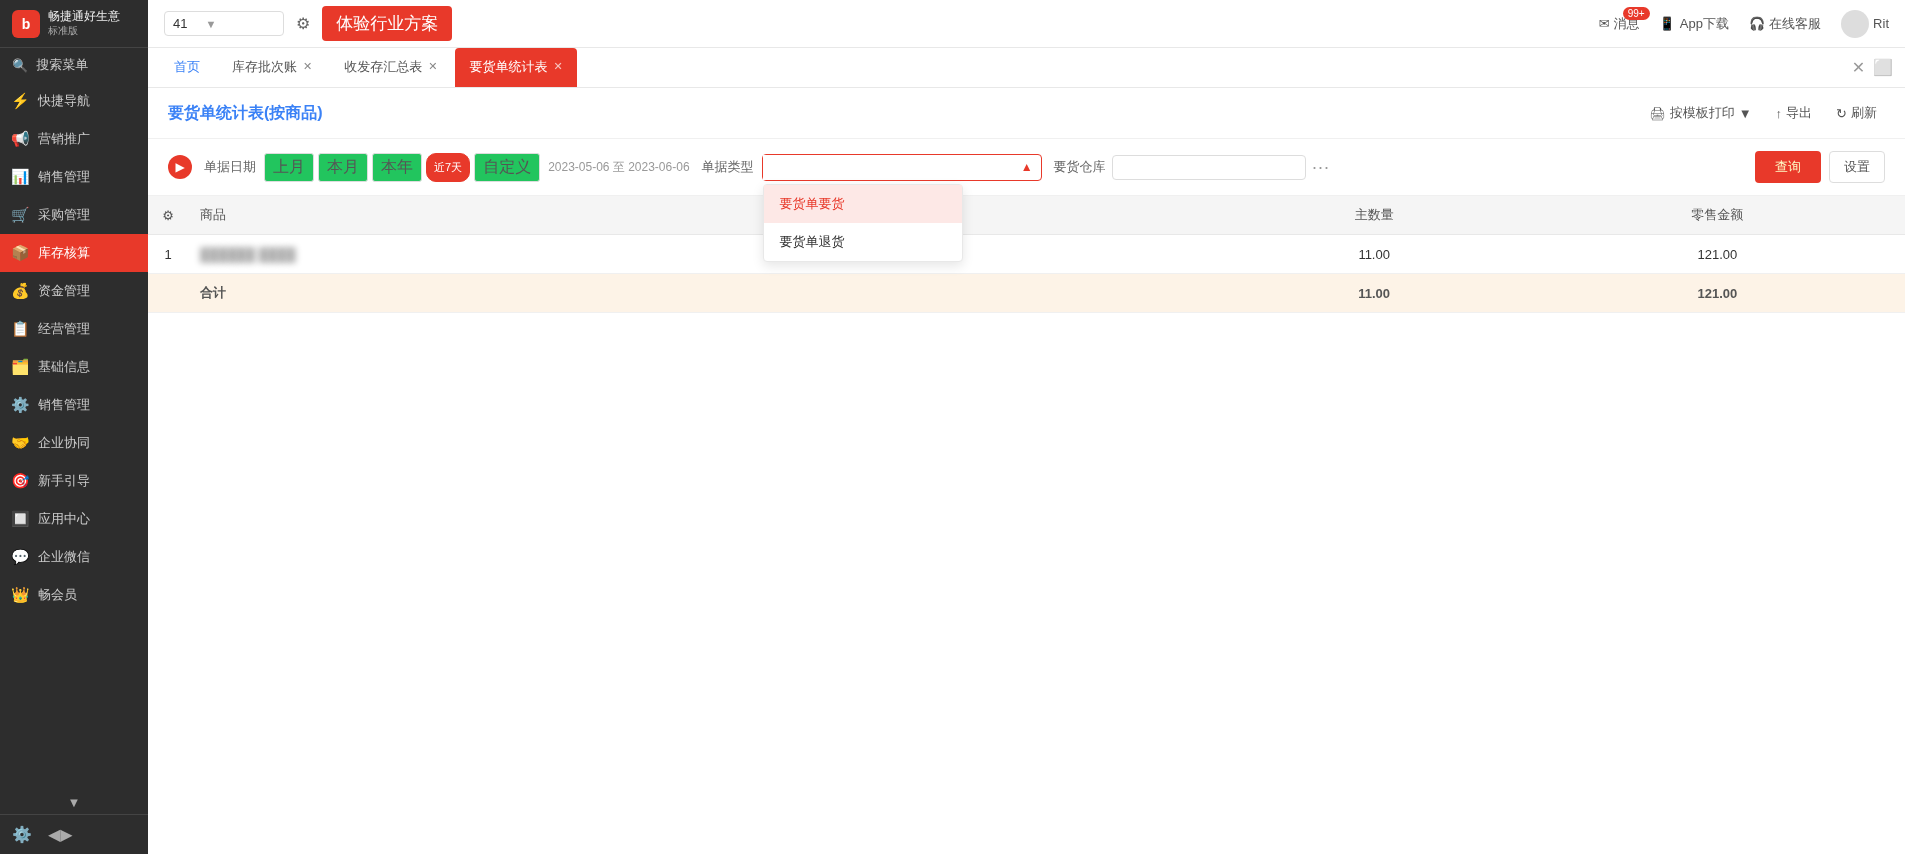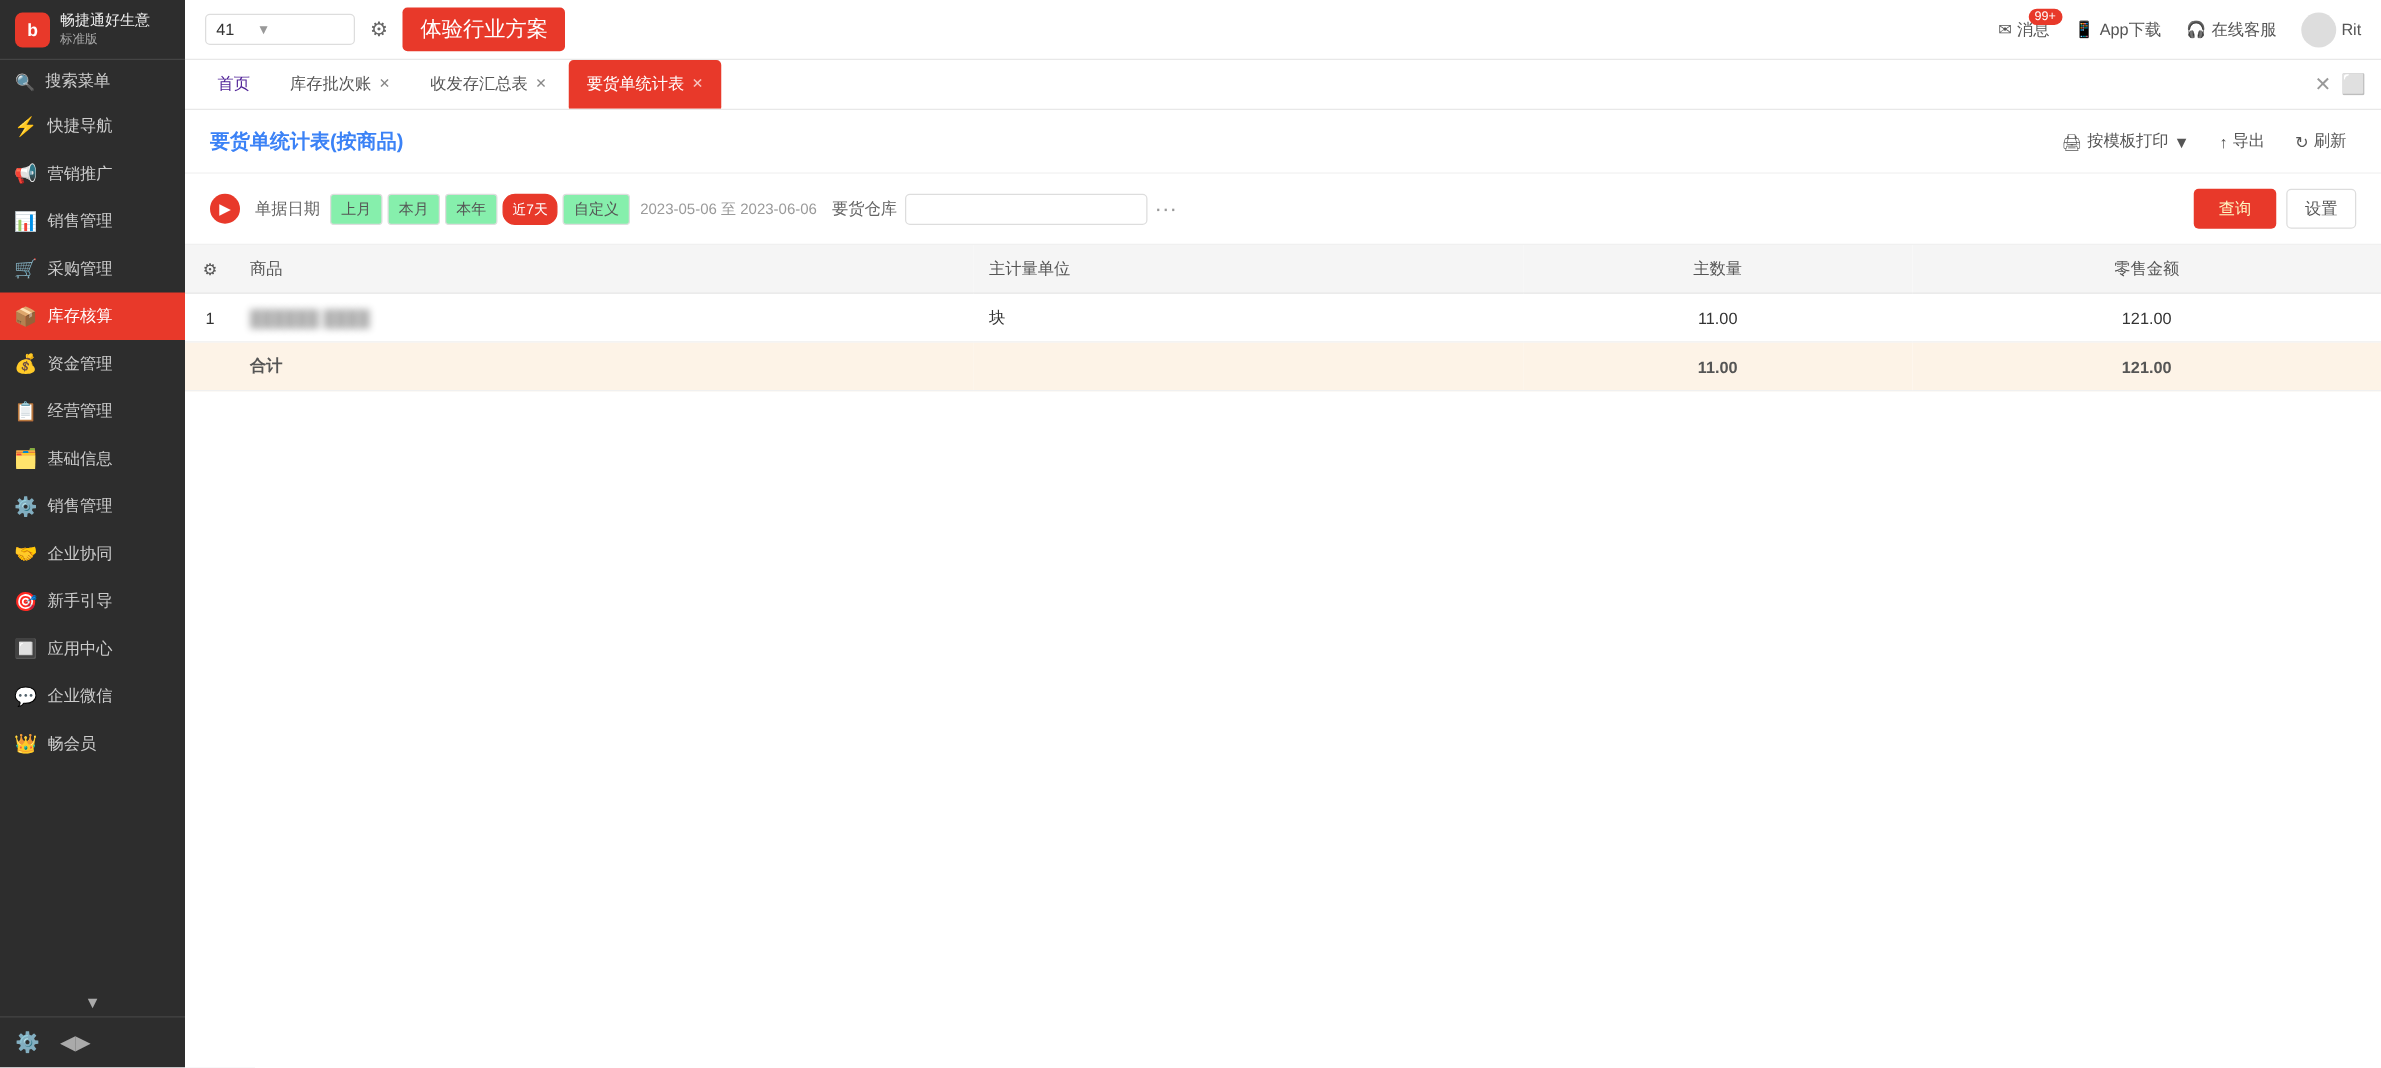--- a/index.html
+++ b/index.html
@@ -91,21 +91,21 @@
       position: relative;
     }
     .tab {
       display: flex; align-items: center; padding: 6px 14px; border-radius: 4px 4px 0 0;
       cursor: pointer; font-size: 13px; color: #555; gap: 6px; height: 100%;
       border-bottom: 2px solid transparent;
     }
     .tab.active { background: #e8392a; color: white; border-bottom: 2px solid #e8392a; }
     .tab .close-btn { font-size: 11px; color: inherit; opacity: 0.7; }
     .tab.active .close-btn { color: white; }
-    .tab-home { color: #4c1d95; }
+    .tab-home { color: #3b82f6; }
     .tabbar-right { margin-left: auto; display: flex; align-items: center; gap: 8px; }
     .tabbar-action { color: #999; cursor: pointer; font-size: 16px; }
 
     
     .page-content { flex: 1; overflow-y: auto; background: #f5f5f5; }
     .page-inner { background: white; margin: 0; padding: 0; min-height: 100%; }
 
     
     .page-header {
       display: flex; align-items: center; justify-content: space-between;
@@ -126,21 +126,21 @@
     .filter-expand-btn {
       width: 24px; height: 24px; background: #e8392a; color: white;
       border-radius: 50%; display: flex; align-items: center; justify-content: center;
       cursor: pointer; font-size: 12px; flex-shrink: 0;
     }
     .filter-group { display: flex; align-items: center; gap: 8px; }
     .filter-label { color: #666; font-size: 13px; }
     .date-btns { display: flex; gap: 4px; }
     .date-btn {
       padding: 3px 8px; border: 1px solid #ddd; border-radius: 3px;
-      cursor: pointer; font-size: 12px; color: #555; background: #86efac;
+      cursor: pointer; font-size: 16px; color: #555; background: #22c55e;
     }
     .date-btn.active-red {
       background: #e8392a; color: white; border-color: #e8392a;
       border-radius: 10px; font-size: 11px; padding: 2px 7px;
     }
     .date-range { font-size: 12px; color: #999; }
     .filter-type-group { display: flex; align-items: center; gap: 8px; }
     .filter-type-label { color: #666; font-size: 13px; }
     .filter-type-input {
       display: flex; align-items: center; border: 1px solid #e8392a;
@@ -372,20 +372,32 @@
           <div class="date-btns">
             <button class="date-btn">上月</button>
             <button class="date-btn">本月</button>
             <button class="date-btn">本年</button>
             <button class="date-btn active-red">近7天</button>
             <button class="date-btn">自定义</button>
           </div>
           <span class="date-range">2023-05-06 至 2023-06-06</span>
         </div>
 
+        <div class="filter-type-group" style="position:relative;">
+          <span class="filter-type-label">单据类型</span>
+          <div class="filter-type-input">
+            <input type="text" value="" style="">
+            <span class="chevron-up">▲</span>
+
+            <div class="dropdown-menu">
+              <div class="dropdown-item selected">要货单要货</div>
+              <div class="dropdown-item">要货单退货</div>
+            </div>
+          </div>
+        </div>
 
         <div class="filter-warehouse">
           <span class="filter-warehouse-label">要货仓库</span>
           <div class="filter-warehouse-input">
             <input type="text" value="" style="">
           </div>
           <span class="filter-more">···</span>
         </div>
 
         <div class="filter-buttons">

